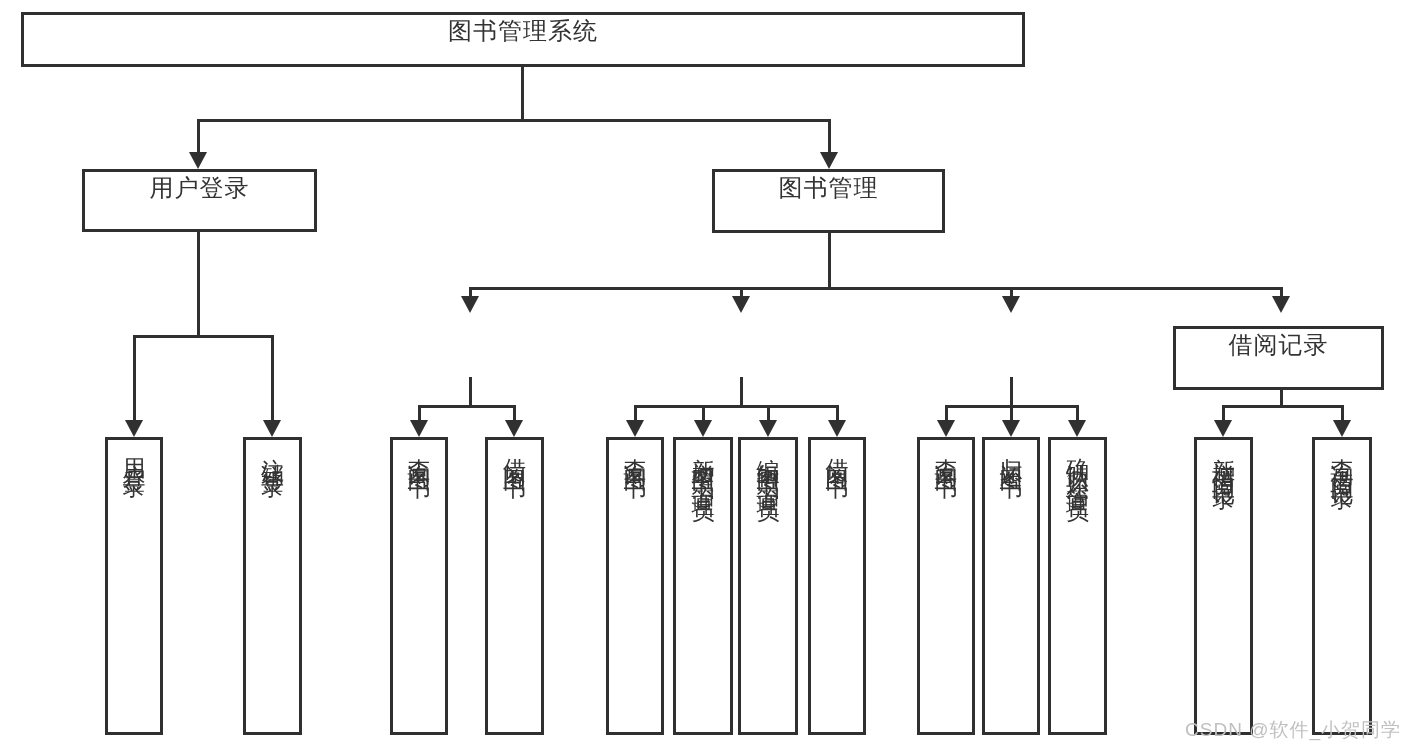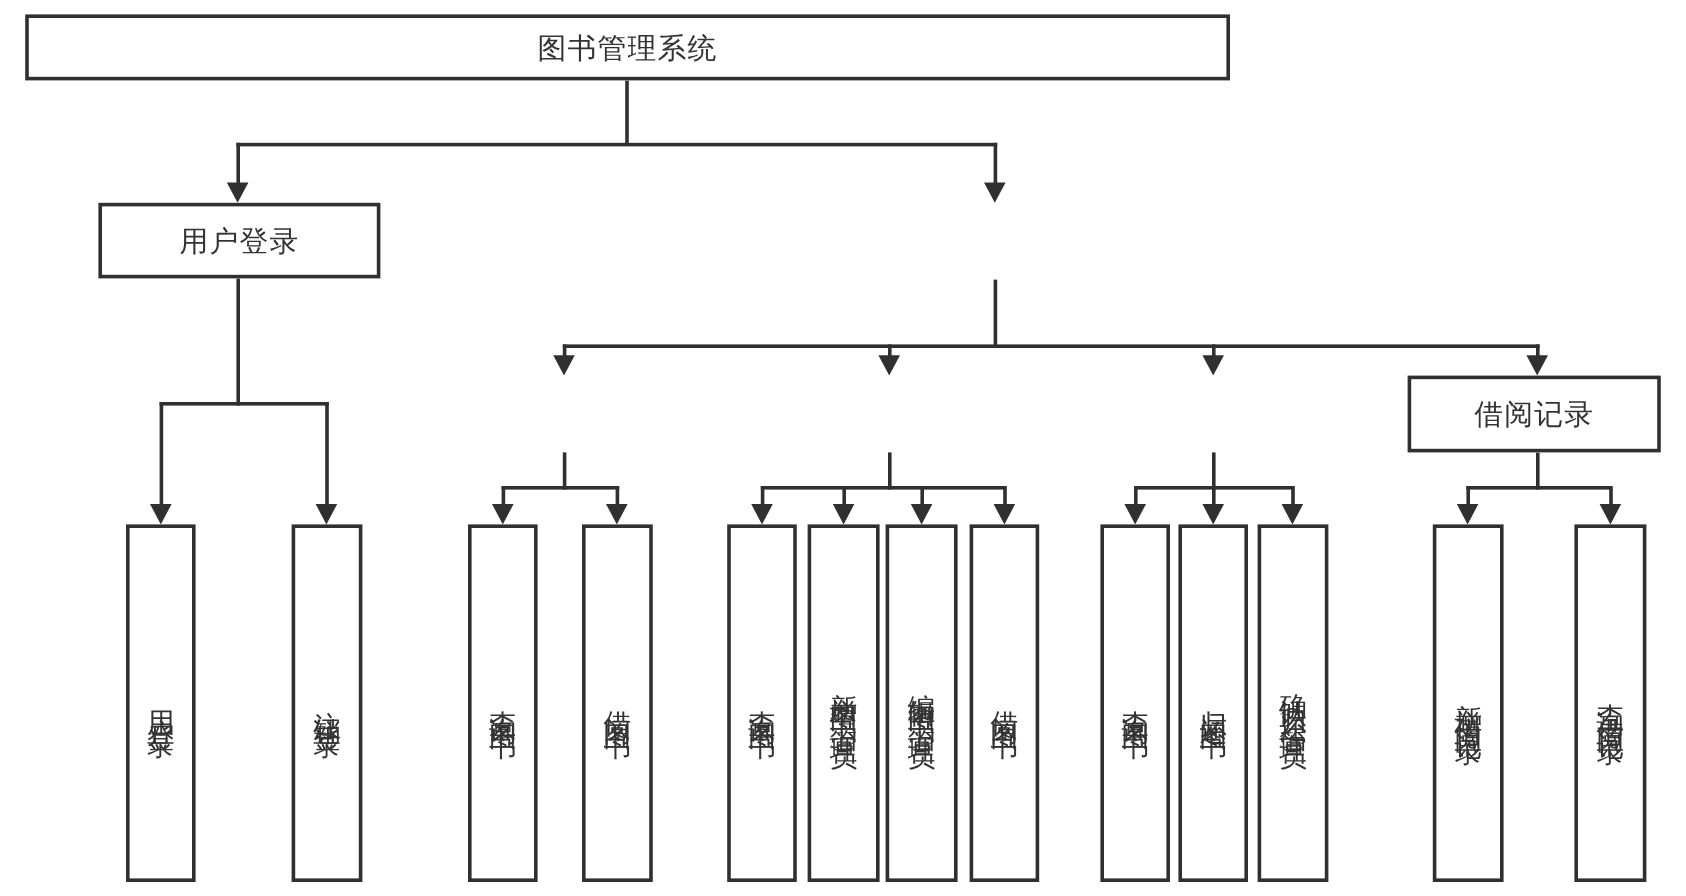--- a/index.html
+++ b/index.html
@@ -16,21 +16,21 @@
     background: var(--bg);
     font-family: "Liberation Sans", sans-serif;
     color: var(--text);
     overflow: hidden;
   }
   .node {
     position: absolute;
     border: 3px solid var(--line);
     background: #fff;
     display: flex;
-    align-items: center;
+    align-items: flex-start;
     justify-content: center;
     box-sizing: border-box;
   }
   .node span {
     font-size: 24px;
     color: var(--text);
     letter-spacing: 1px;
     white-space: nowrap;
   }
   .node.tall span {
@@ -128,22 +128,25 @@
   <div class="vline" style="left:1341px; top:405px; height:17px;"></div>
   <div class="arrowhead" style="left:1333px; top:420px;"></div>
 
   <div class="node" style="left:21px; top:12px; width:1004px; height:55px;">
     <span>图书管理系统</span>
   </div>
 
   <div class="node" style="left:82px; top:169px; width:235px; height:63px;">
     <span>用户登录</span>
   </div>
+  <div class="node" style="left:712px; top:169px; width:233px; height:64px;">
+    <span>图书管理</span>
+  </div>
 
-  <div class="node" style="left:1173px; top:313px; width:211px; height:64px;">
+  <div class="node" style="left:1173px; top:326px; width:211px; height:64px;">
     <span>借阅记录</span>
   </div>
 
   <div class="node tall" style="left:105px; top:437px; width:58px; height:298px;">
     <span>用户登录</span>
   </div>
   <div class="node tall" style="left:243px; top:437px; width:59px; height:298px;">
     <span>注销登录</span>
   </div>
 
@@ -177,14 +180,15 @@
     <span>确认归还（管理员）</span>
   </div>
 
   <div class="node tall" style="left:1194px; top:437px; width:59px; height:298px;">
     <span>新增借阅记录</span>
   </div>
   <div class="node tall" style="left:1312px; top:437px; width:60px; height:298px;">
     <span>查询借阅记录</span>
   </div>
 
+  <div class="watermark">CSDN @软件_小贺同学</div>
 
 </div>
 
 </body></html>

